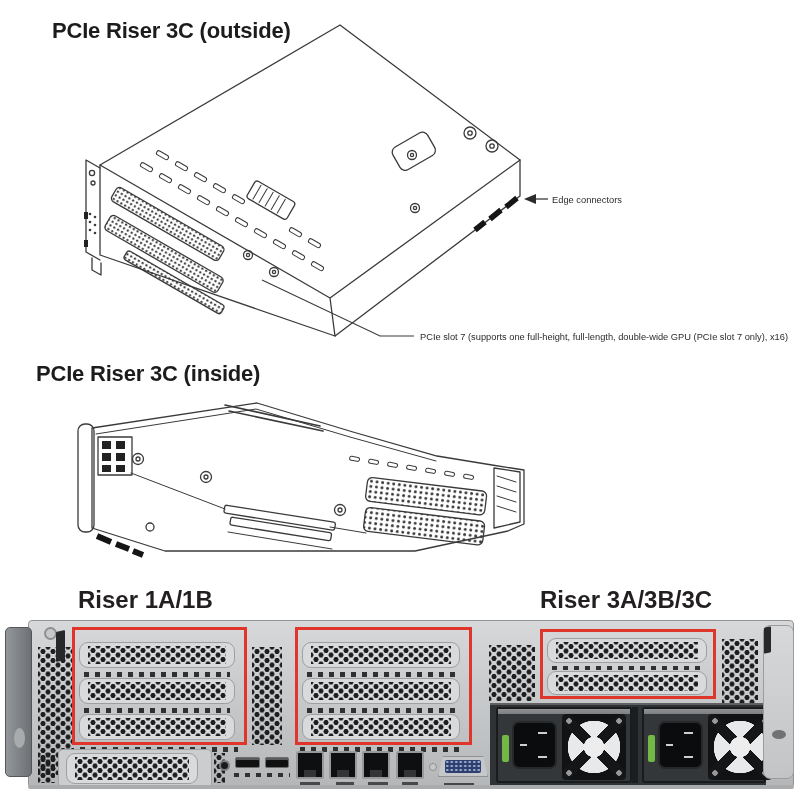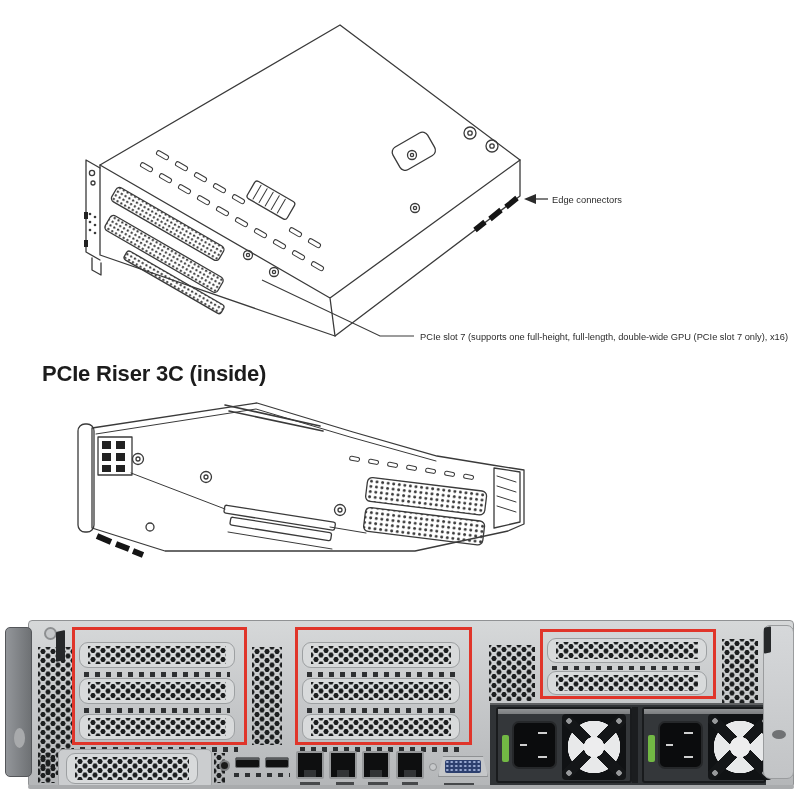--- a/index.html
+++ b/index.html
@@ -56,21 +56,22 @@
   .ear{left:763px;top:8px;width:31px;height:154px;border:1px solid #9a9c9e;border-radius:7px;
        background:linear-gradient(#d6d8da,#c2c4c6);}
   .ear i{display:block;left:8px;top:104px;width:14px;height:9px;background:#707274;border-radius:50%;}
   .hook{background:#26282a;transform:skewY(-12deg);border-radius:1px;}
 </style>
 </head>
 <body>
 
 <div class="page">
 
-  <div class="title" style="left:42px;top:361px;text-align:center;">PCIe Riser 3C (inside)</div>
+  <div class="title" style="left:52px;top:18px;">PCIe Riser 3C (outside)</div>
+  <div class="title" style="left:36px;top:361px;text-align:center;">PCIe Riser 3C (inside)</div>
 
   <svg class="draw" width="800" height="600" viewBox="0 0 800 600">
     <defs>
       <pattern id="pd" width="4.4" height="4.2" patternUnits="userSpaceOnUse">
           <circle cx="2" cy="2" r="1.15" fill="#3a3a3a"></circle>
         </pattern>
       <pattern id="pd2" width="5.6" height="5.2" patternUnits="userSpaceOnUse">
           <circle cx="2.4" cy="2.4" r="1.5" fill="#3a3a3a"></circle>
         </pattern>
     </defs>
@@ -214,20 +215,22 @@
 
         <g>
           <path d="M494,468 L520,472 L520,522 L494,528 Z"></path>
           <path d="M497,476 L516,482 M497,486 L516,492 M497,496 L516,502 M497,506 L516,512" stroke-width="1"></path>
         </g>
       </g>
       <path d="M97,536 L111,542 M116,544 L129,549 M133,551 L143,555" stroke="#151515" stroke-width="6" fill="none"></path>
     </g>
   </svg>
 
+  <div class="riser-label" style="left:78px;">Riser 1A/1B</div>
+  <div class="riser-label" style="left:540px;">Riser 3A/3B/3C</div>
 
   <div class="rear">
     <div class="chassis"></div>
     <div class="rail">
         <i></i>
       </div>
 
     <div class="holes" style="left:38px;top:30px;width:36px;height:128px;"></div>
     <div class="screwring" style="left:44px;top:10px;width:13px;height:13px;"></div>
     <div class="hook" style="left:56px;top:14px;width:9px;height:30px;"></div>

